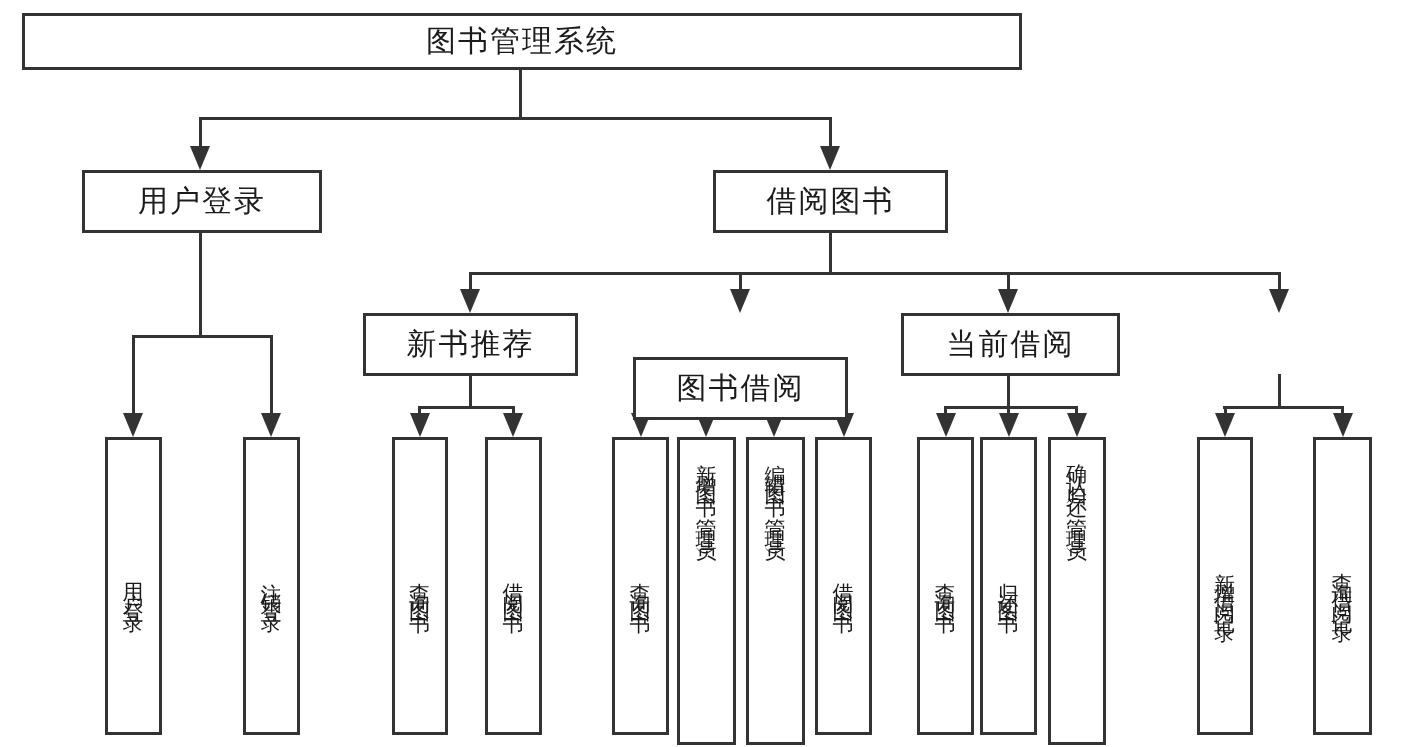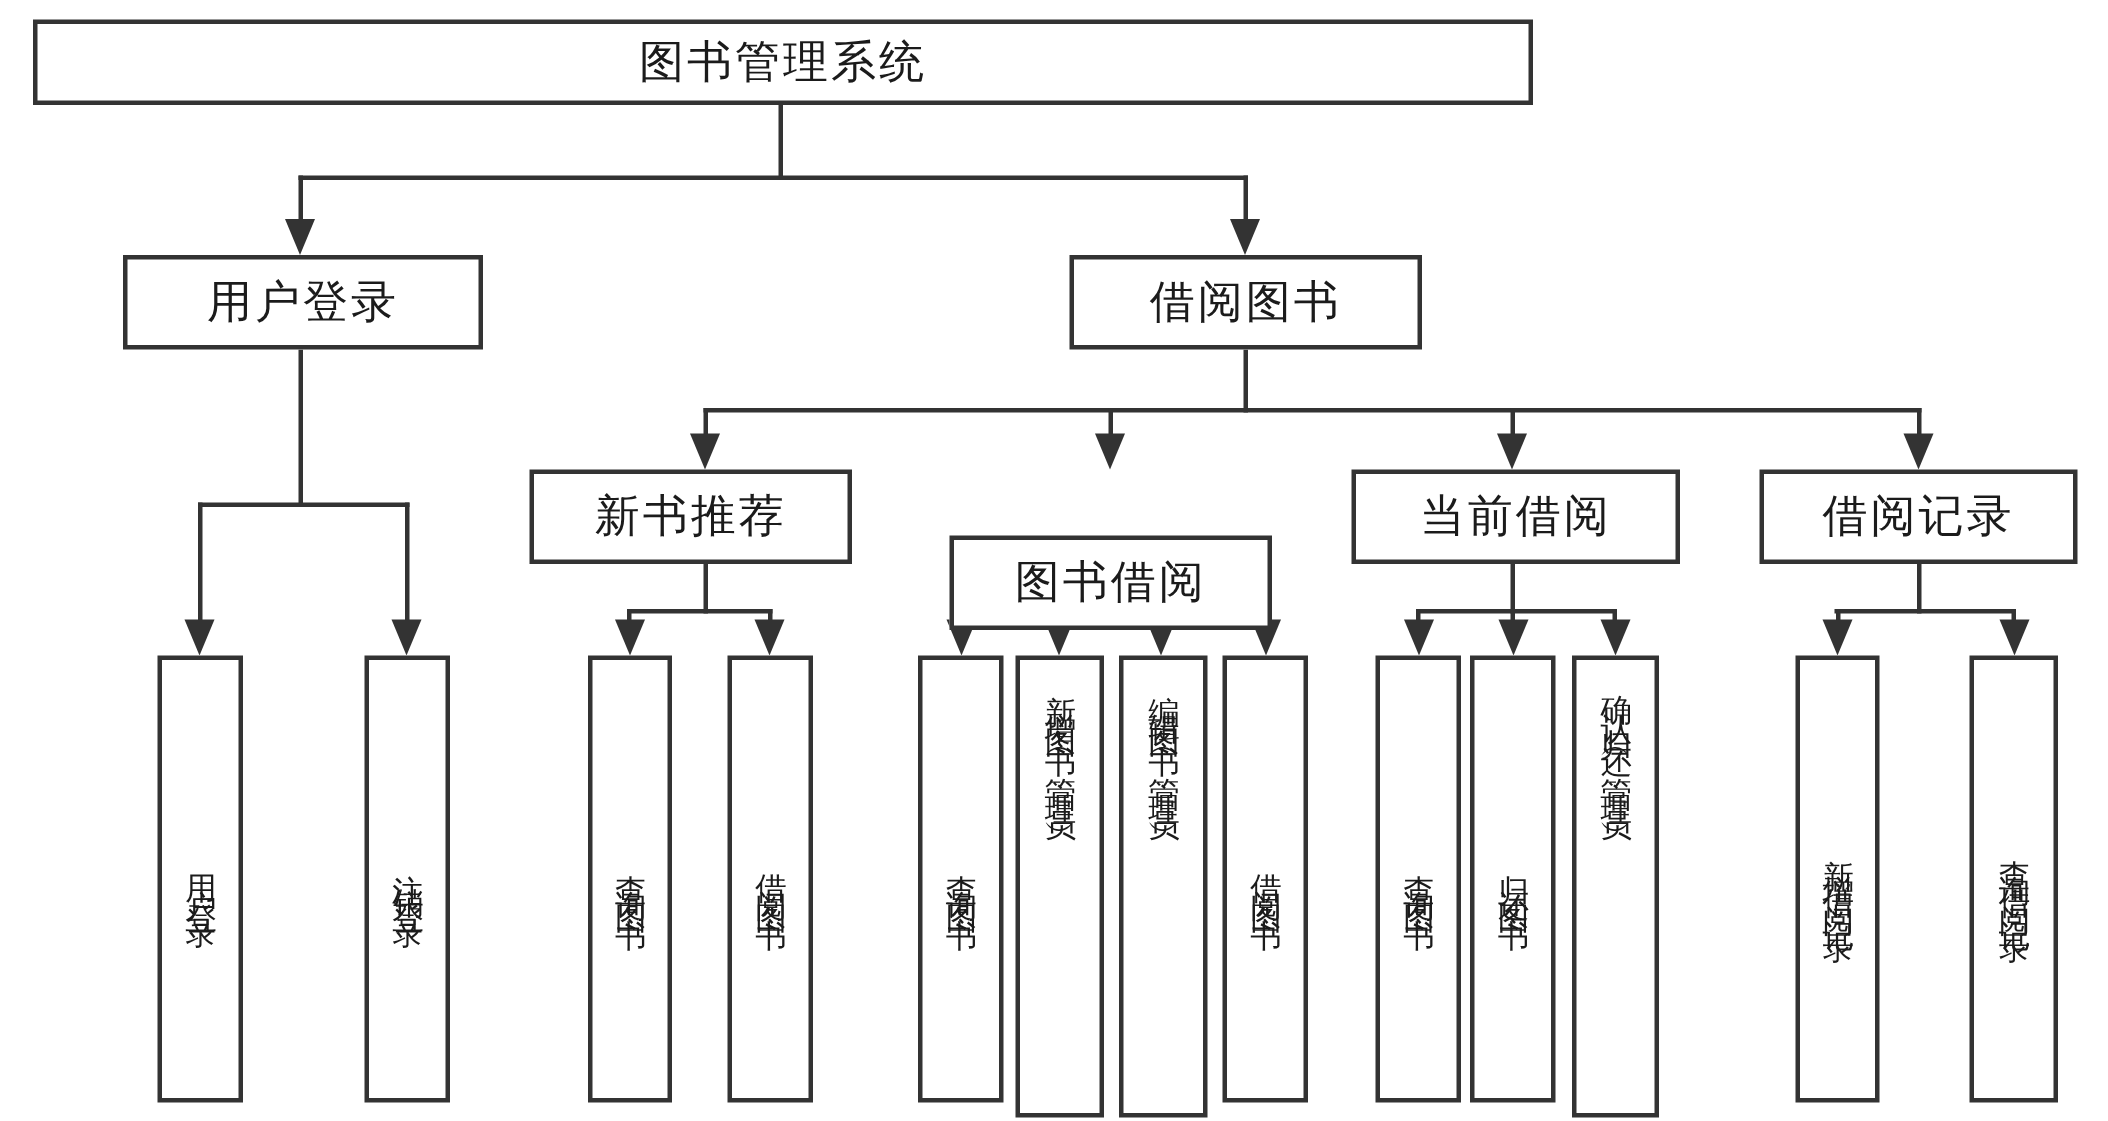--- a/index.html
+++ b/index.html
@@ -124,31 +124,28 @@
     <span>图书管理系统</span>
   </div>
 
   <div class="hbox" style="left:82px;top:170px;width:240px;height:63px;">
     <span>用户登录</span>
   </div>
   <div class="hbox" style="left:713px;top:170px;width:235px;height:63px;">
     <span>借阅图书</span>
   </div>
 
-  <div class="hbox" style="left:353px;top:313px;width:215px;height:63px;">
+  <div class="hbox" style="left:363px;top:313px;width:215px;height:63px;">
     <span>新书推荐</span>
   </div>
   <div class="hbox" style="left:633px;top:313px;width:215px;height:63px;margin-top:44px;">
     <span>图书借阅</span>
   </div>
   <div class="hbox" style="left:901px;top:313px;width:219px;height:63px;">
     <span>当前借阅</span>
-  </div>
-  <div class="hbox" style="left:1173px;top:313px;width:212px;height:63px;">
-    <span>借阅记录</span>
   </div>
 
   <div class="vbox" style="left:105px;top:437px;width:57px;height:298px;">
     <span>用户登录</span>
   </div>
   <div class="vbox" style="left:243px;top:437px;width:57px;height:298px;">
     <span>注销登录</span>
   </div>
 
   <div class="vbox" style="left:392px;top:437px;width:56px;height:298px;">

